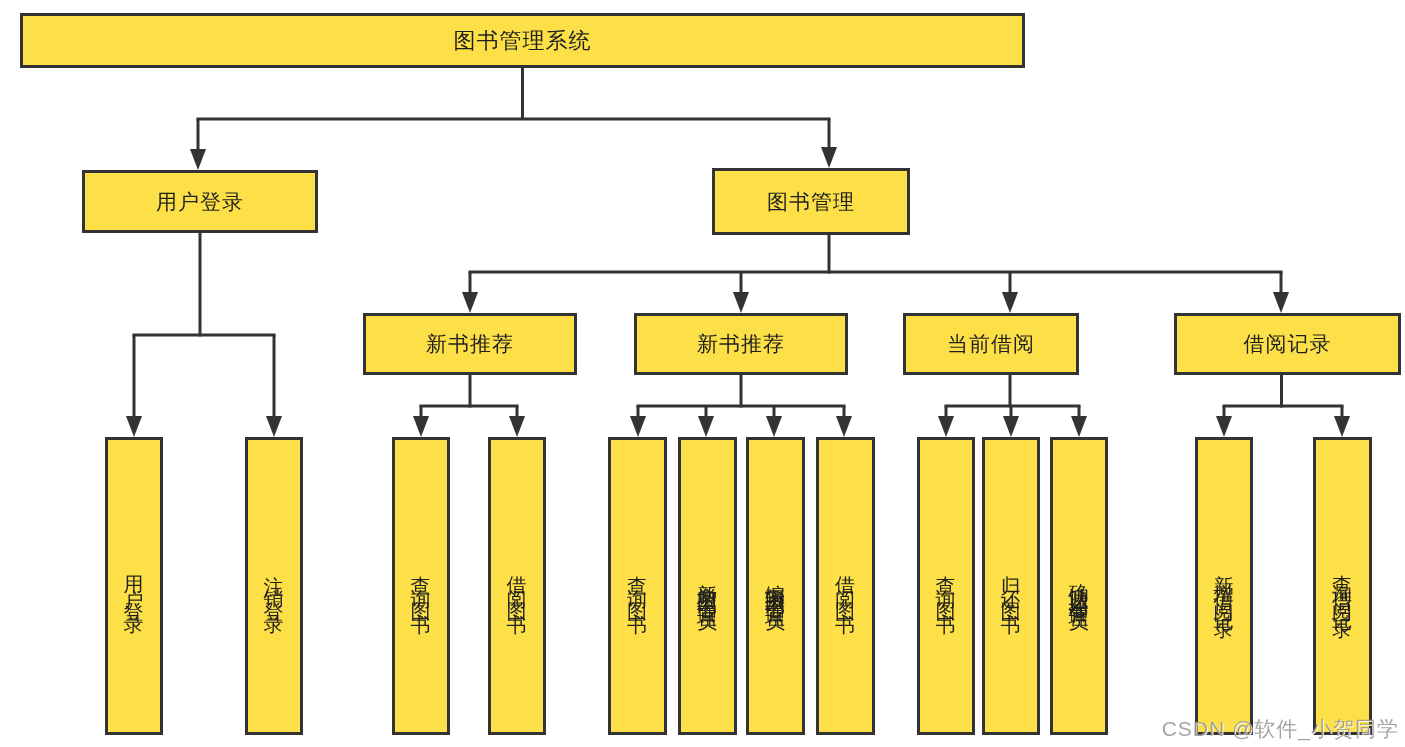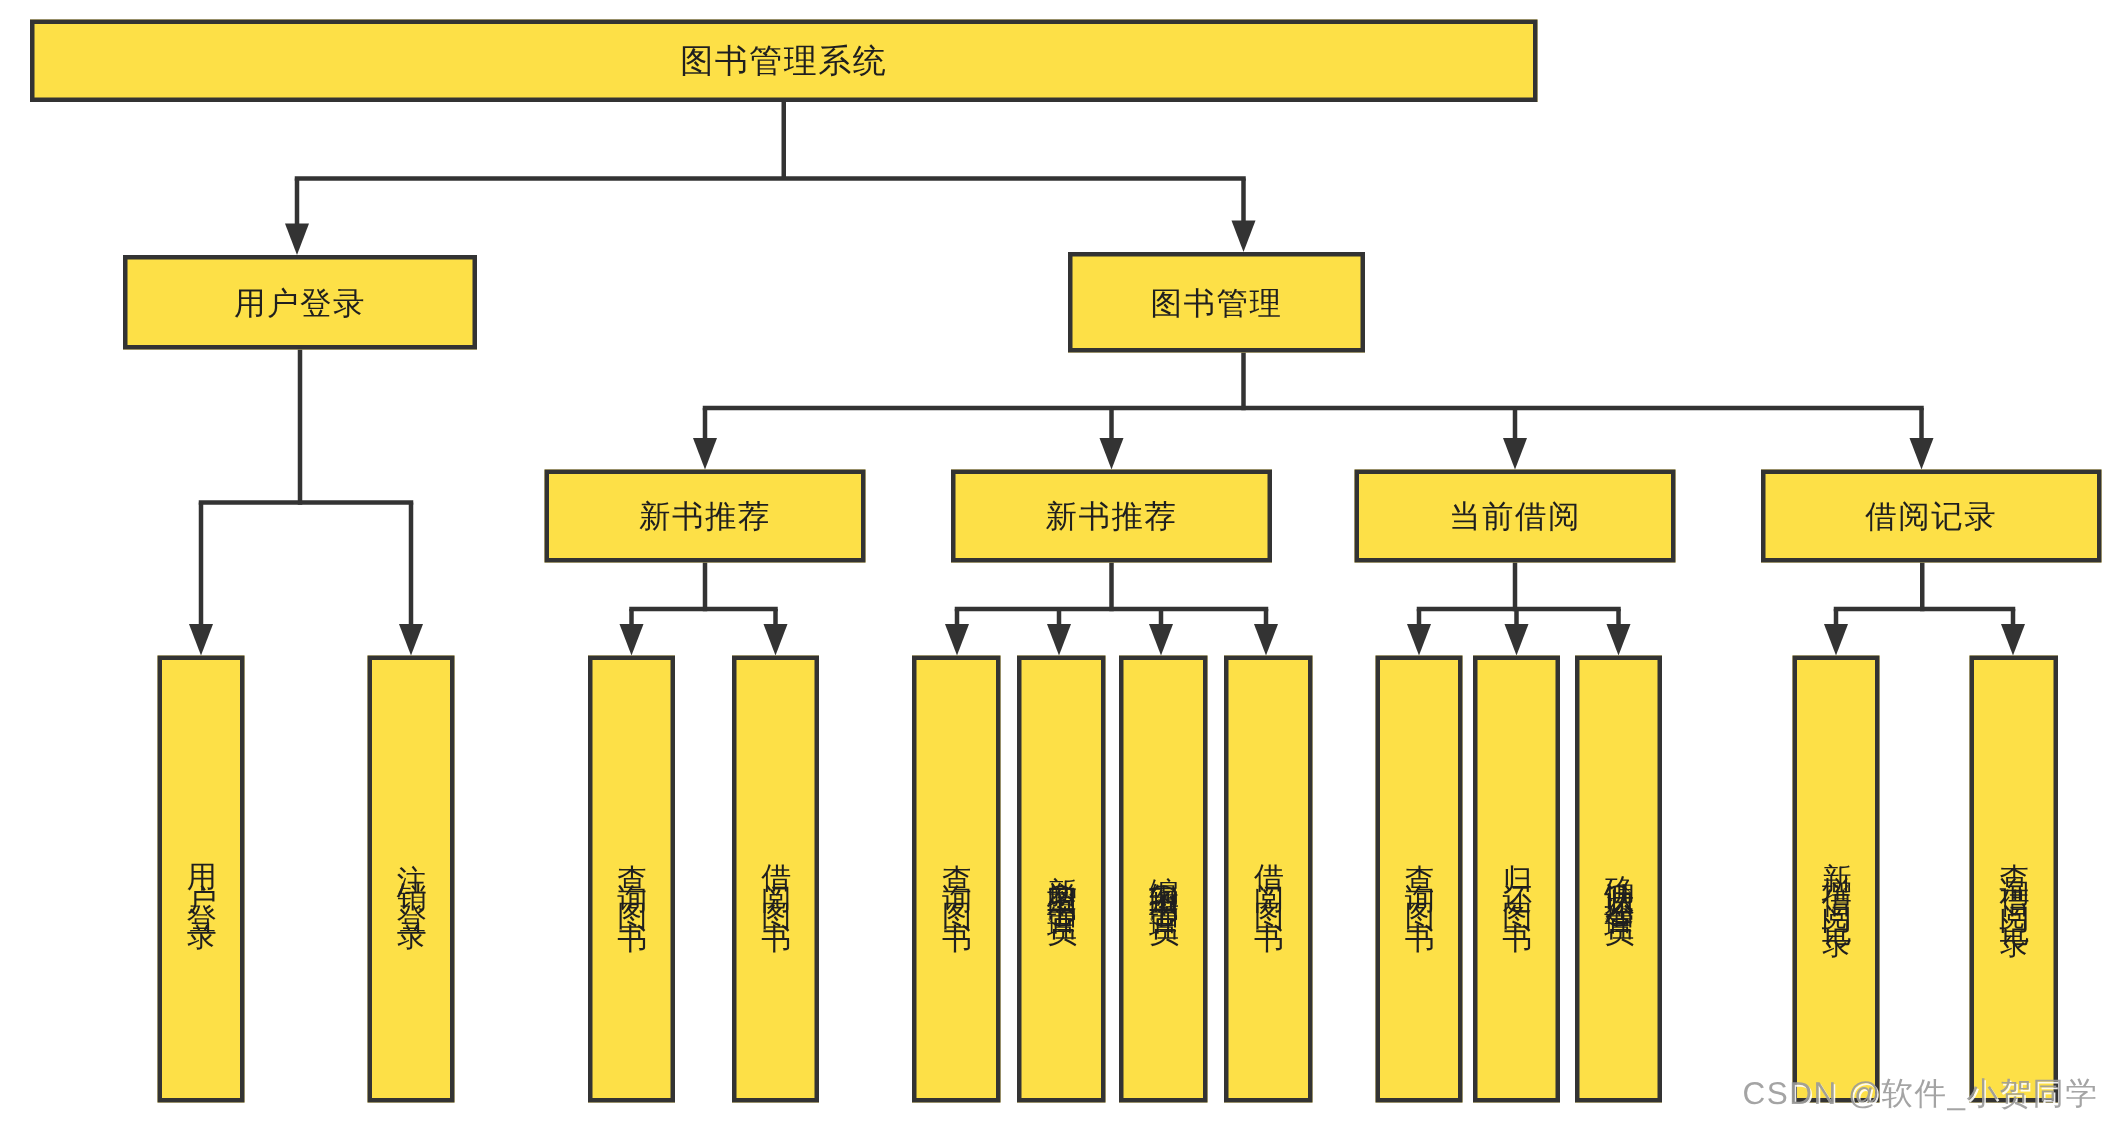--- a/index.html
+++ b/index.html
@@ -128,21 +128,21 @@
     </g>
   </svg>
 
   <div class="node hbox root-box" style="left:20px; top:13px; width:1005px; height:55px;">图书管理系统</div>
 
   <div class="node hbox" style="left:82px; top:170px; width:236px; height:63px;">用户登录</div>
   <div class="node hbox" style="left:712px; top:168px; width:198px; height:67px;">图书管理</div>
 
   <div class="node hbox" style="left:363px; top:313px; width:214px; height:62px;">新书推荐</div>
   <div class="node hbox" style="left:634px; top:313px; width:214px; height:62px;">新书推荐</div>
-  <div class="node hbox" style="left:903px; top:313px; width:214px; height:62px;">当前借阅</div>
+  <div class="node hbox" style="left:903px; top:313px; width:176px; height:62px;">当前借阅</div>
   <div class="node hbox" style="left:1174px; top:313px; width:227px; height:62px;">借阅记录</div>
 
   <div class="node vbox short" style="left:105px;">用户登录</div>
   <div class="node vbox short" style="left:245px;">注销登录</div>
 
   <div class="node vbox short" style="left:392px;">查询图书</div>
   <div class="node vbox short" style="left:488px;">借阅图书</div>
 
   <div class="node vbox short" style="left:608px; width:59px;">查询图书</div>
   <div class="node vbox long" style="left:678px; width:59px;">新增图书（管理员）</div>

